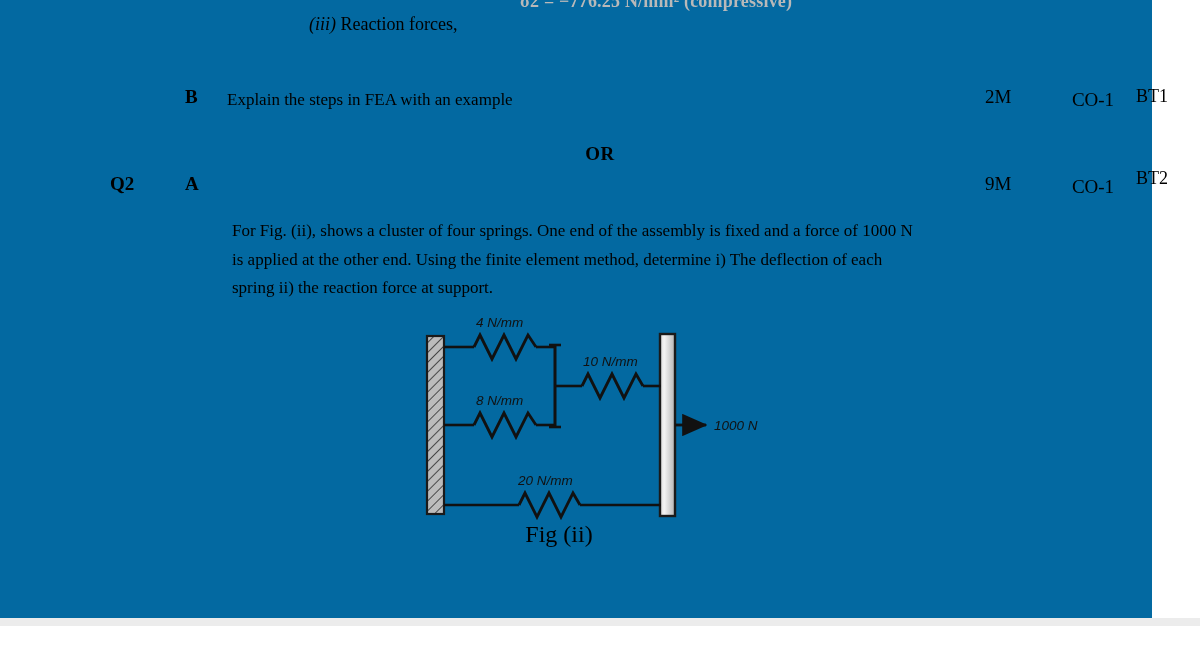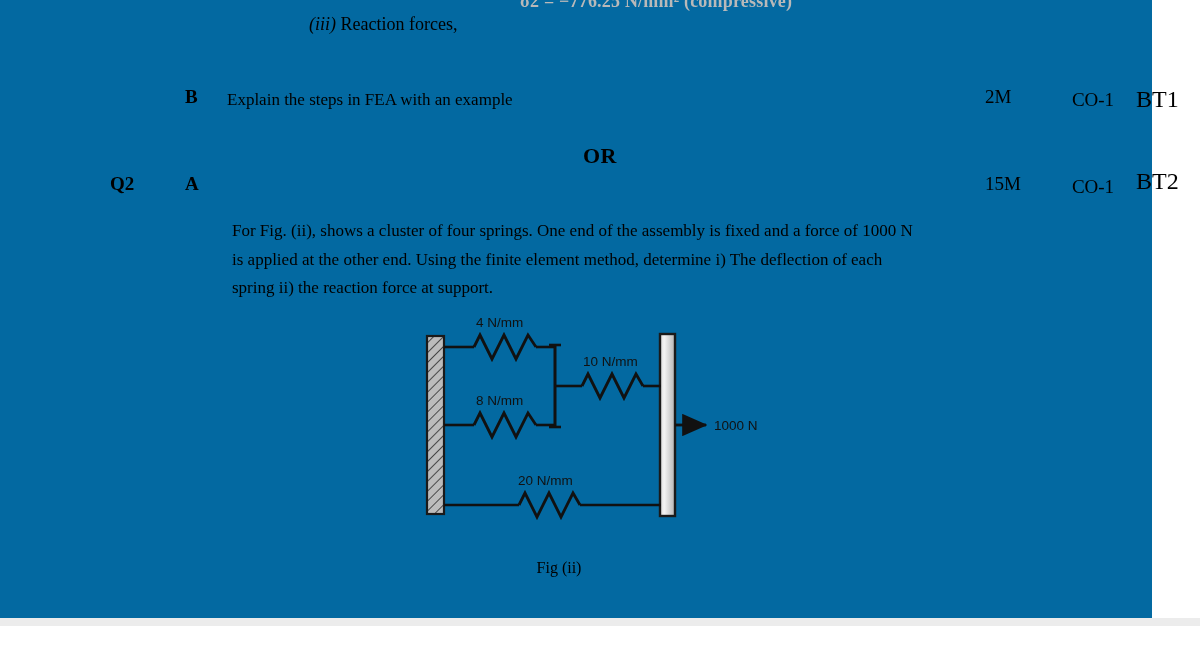--- a/index.html
+++ b/index.html
@@ -90,52 +90,52 @@
   }
   .q-co {
     position: absolute;
     font-size: 19px;
     width: 46px;
     line-height: 28px;
     text-align: center;
   }
   .q-bt {
     position: absolute;
-    font-size: 24px;
+    font-size: 18px;
     white-space: nowrap;
     text-align: right;
   }
 
   .or-divider {
     position: absolute;
     left: 0;
     top: 143px;
     width: 1200px;
     text-align: center;
-    font-size: 22px;
+    font-size: 19px;
     font-weight: bold;
     letter-spacing: .5px;
   }
 
   
   .figure-wrap {
     position: absolute;
     left: 414px;
     top: 306px;
     width: 360px;
     height: 250px;
+    font-style: italic;
   }
   .fig-caption {
     position: absolute;
     left: 414px;
     top: 521px;
     width: 290px;
     text-align: center;
-    font-size: 16px;
-    margin-top: 38px;
+    font-size: 24px;
   }
 
   
   .page-gap {
     position: absolute;
     left: 0;
     top: 618px;
     width: 1200px;
     height: 8px;
     background: #ececec;
@@ -171,21 +171,21 @@
     <div class="q-co" style="left:1070px; top:86px;">CO-1</div>
     <div class="q-bt" style="left:1136px; top:86px;">BT1</div>
   </div>
 
   <div class="or-divider">OR</div>
 
   <div class="qrow">
     <div class="q-num" style="left:110px; top:173px;">Q2</div>
     <div class="q-part" style="left:185px; top:173px;">A</div>
     <div class="q-text" style="left:232px; top:173px; width:690px;margin-top:44px;">For Fig. (ii), shows a cluster of four springs. One end of the assembly is fixed and a force of 1000 N is applied at the other end. Using the finite element method, determine i) The deflection of each spring ii) the reaction force at support.</div>
-    <div class="q-marks" style="left:985px; top:173px;">15M</div>
+    <div class="q-marks" style="left:985px; top:173px;">9M</div>
     <div class="q-co" style="left:1070px; top:173px;">CO-1</div>
     <div class="q-bt" style="left:1136px; top:168px;">BT2</div>
   </div>
 
   <div class="figure-wrap">
     <svg width="360" height="250" viewBox="0 0 360 250">
       <defs>
         <linearGradient id="blockGrad" x1="0" y1="0" x2="1" y2="0">
           <stop offset="0%" stop-color="#d8d8d8"></stop>
           <stop offset="28%" stop-color="#f4f4f4"></stop>

